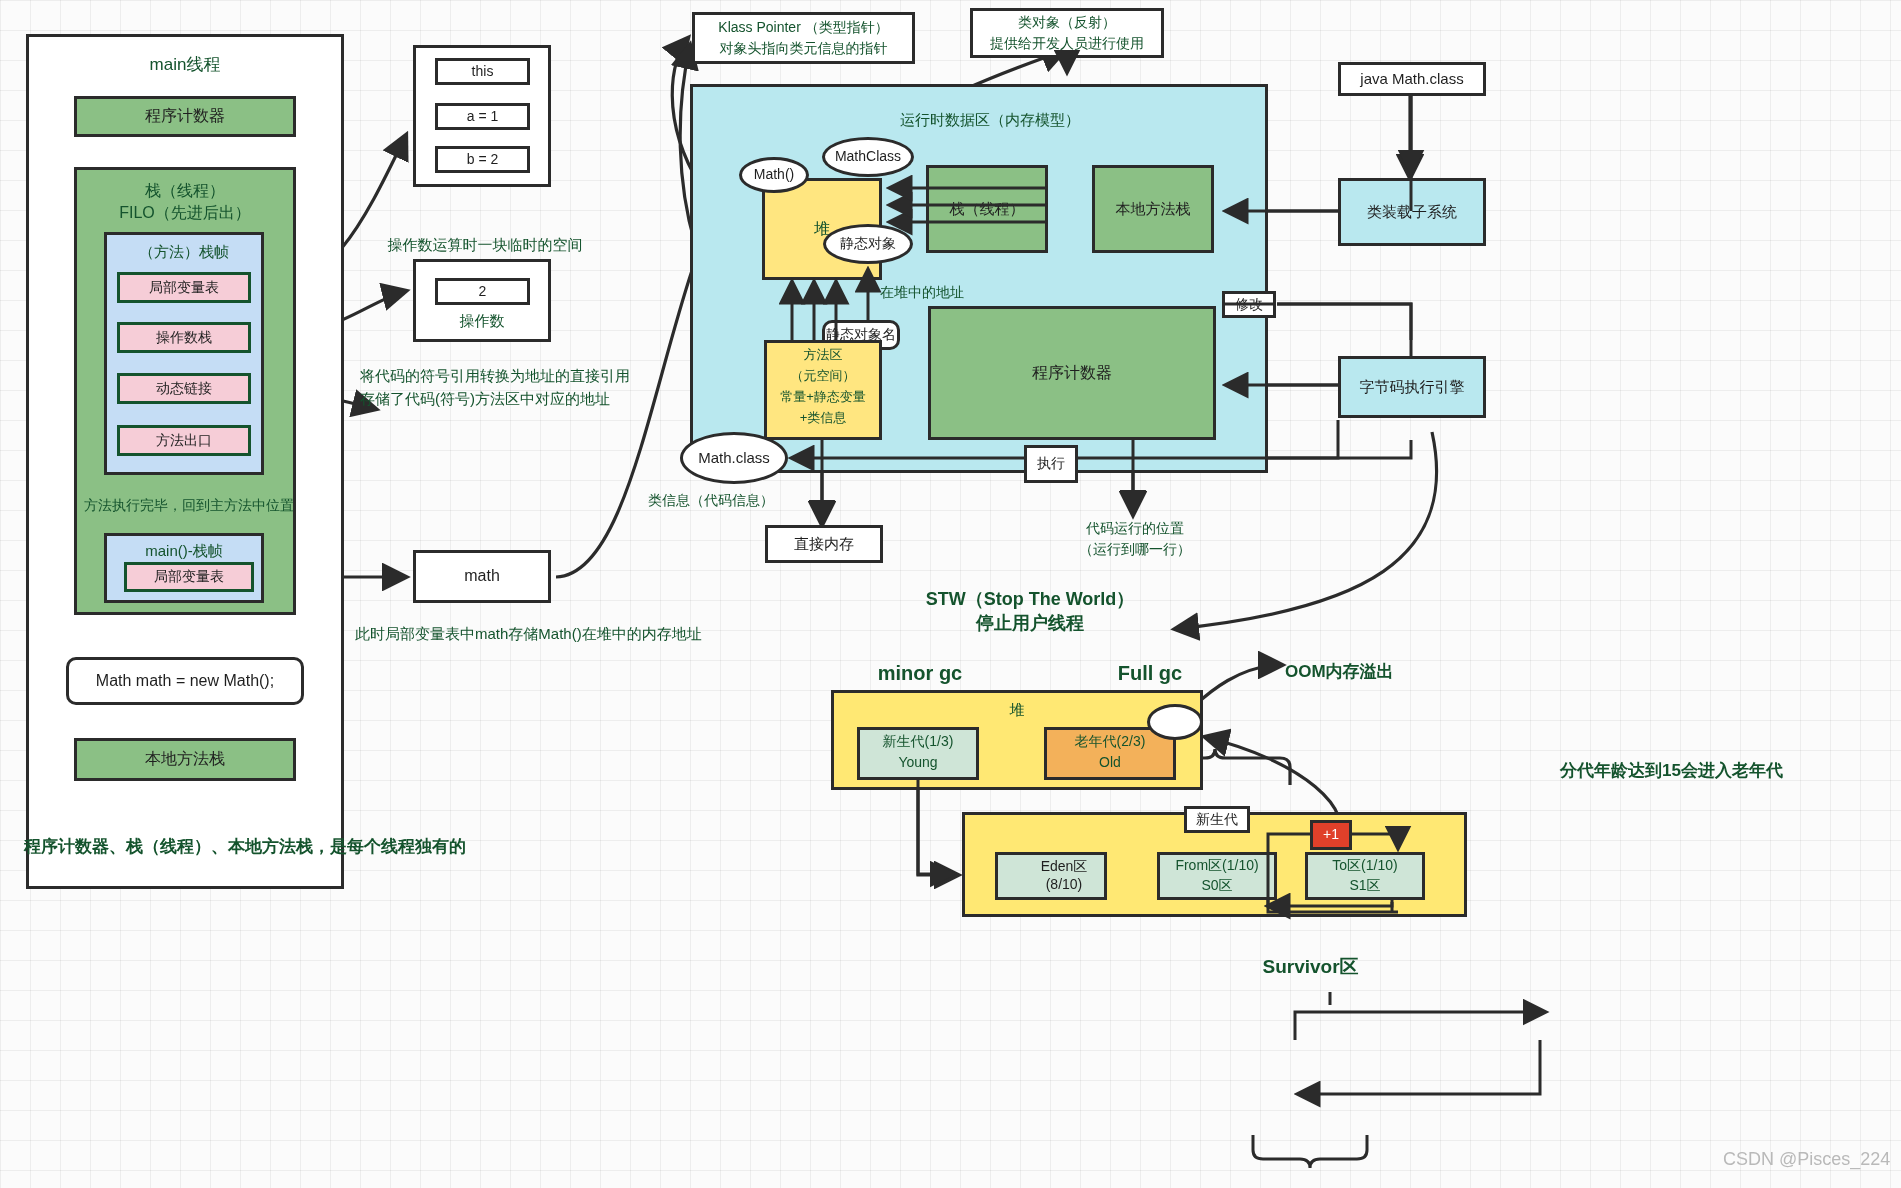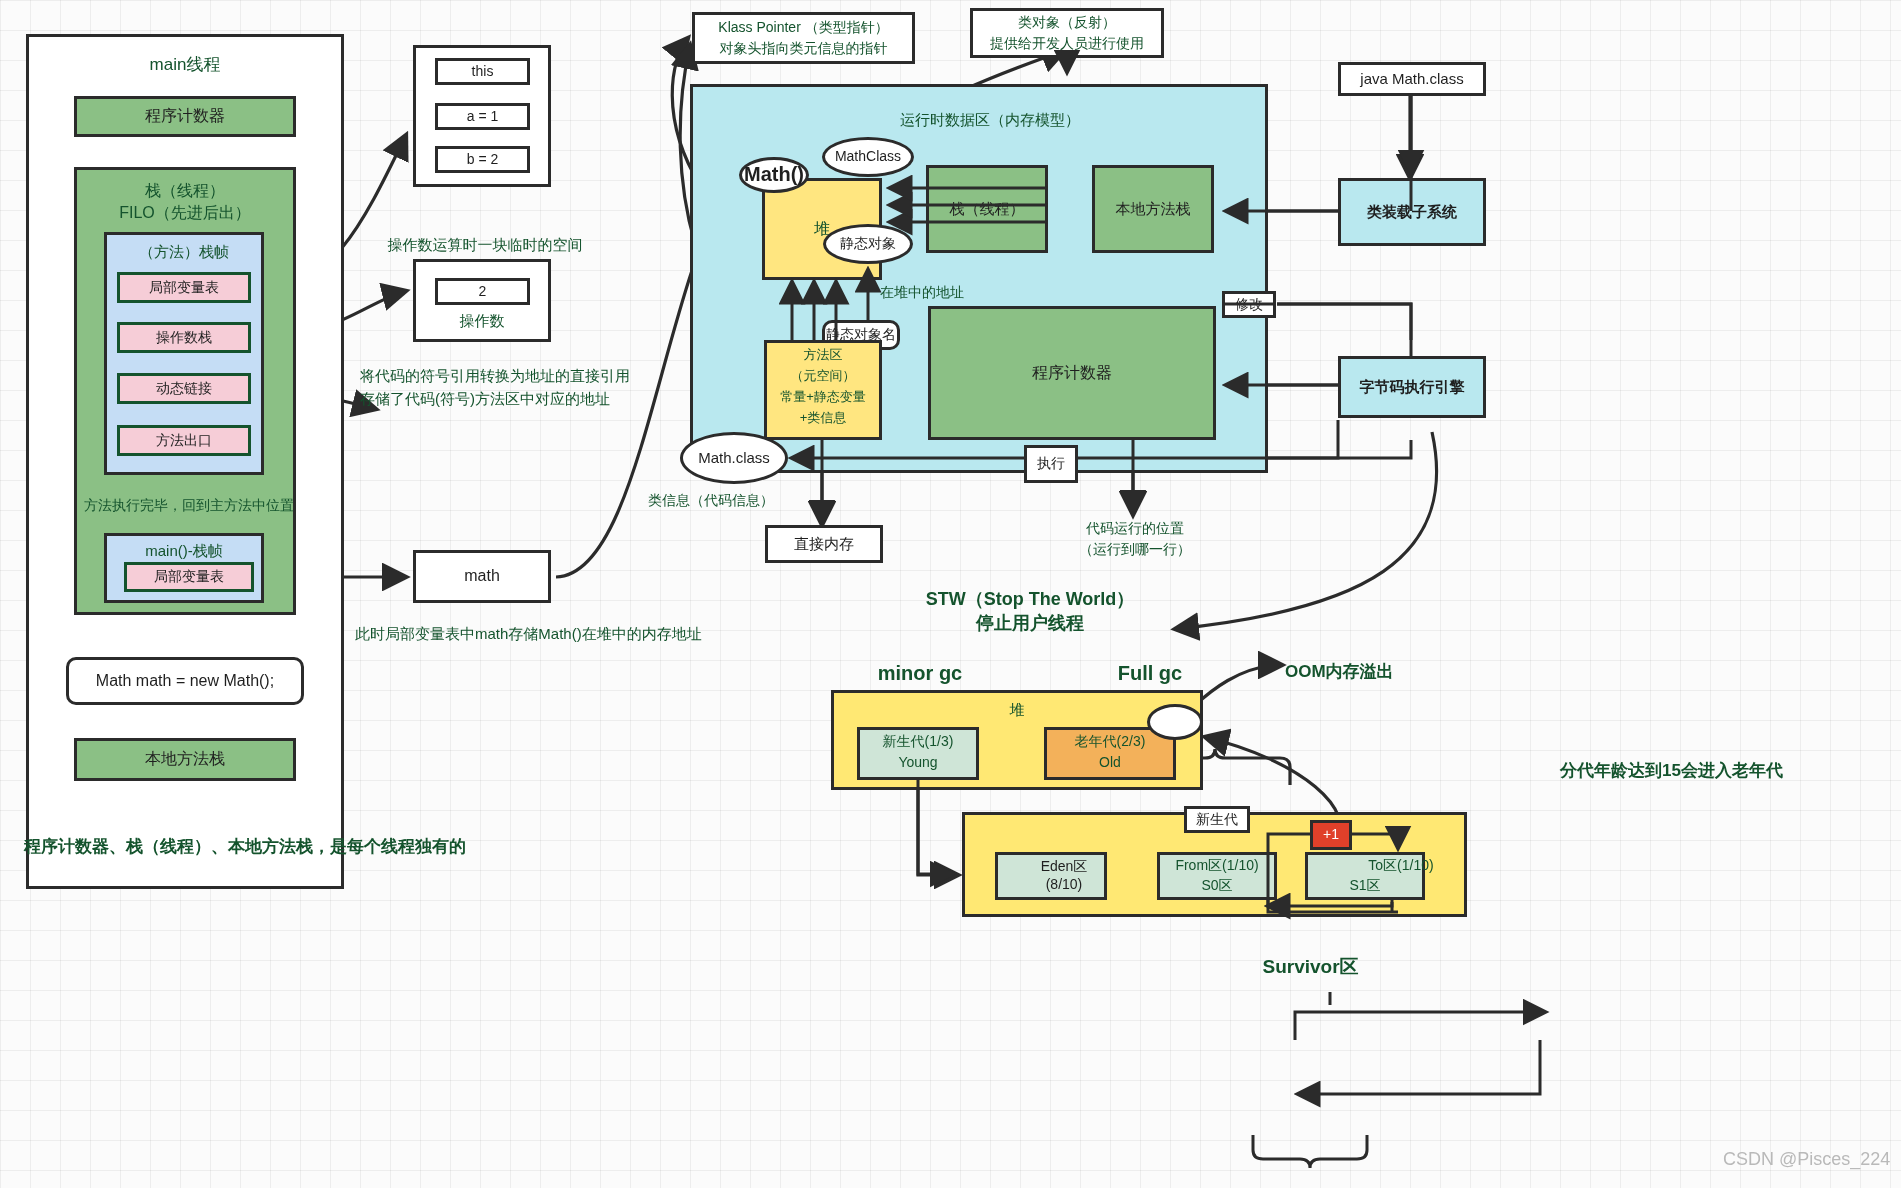--- a/index.html
+++ b/index.html
@@ -12,21 +12,21 @@
     background-size:30px 30px;
     font-family:"Liberation Sans","DejaVu Sans",sans-serif;
     color:#1f1f1f;
   }
   .node{position:absolute;box-sizing:border-box;display:flex;align-items:center;
         justify-content:center;text-align:center;line-height:1.28;}
   .rect{border:3px solid #2b2b2b;background:#ffffff;}
   .green{background:#8bc085;border:3px solid #2b2b2b;}
   .blue{background:#c5ddf5;border:3px solid #2b2b2b;}
   .pink{background:#f6cdd7;border:3px solid #14532d;}
-  .cyan{background:#b9e8ef;border:3px solid #2b2b2b;font-weight:bold;}
+  .cyan{background:#b9e8ef;border:3px solid #2b2b2b;}
   .yellow{background:#ffe680;border:3px solid #2b2b2b;}
   .yellow2{background:#ffe873;border:3px solid #2b2b2b;}
   .orange{background:#f3b15a;border:3px solid #2b2b2b;}
   .mint{background:#cfe5d7;border:3px solid #2b2b2b;padding-left:26px;}
   .red{background:#e0402a;border:3px solid #2b2b2b;color:#fff;}
   .purple{background:#e3c2e8;border:3px solid #2b2b2b;}
   .oval{border-radius:50%;background:#fff;border:3px solid #2b2b2b;}
   .rounded{border-radius:10px;}
   .lbl{position:absolute;text-align:center;line-height:1.3;color:#14532d;}
   .bold{font-weight:bold;}
@@ -193,21 +193,21 @@
 <div class="node rect" style="left:970px;top:8px;width:194px;height:50px;display:block;"></div>
 <div class="lbl" style="left:970px;top:13px;width:194px;font-size:14px;">类对象（反射）</div>
 <div class="lbl" style="left:970px;top:34px;width:194px;font-size:14px;">提供给开发人员进行使用</div>
 
 <div class="node cyan" style="left:690px;top:84px;width:578px;height:389px;display:block;"></div>
 <div class="lbl" style="left:860px;top:110px;width:260px;font-size:15px;">运行时数据区（内存模型）</div>
 
 <div class="node yellow" style="left:762px;top:178px;width:120px;height:102px;display:block;"></div>
 <div class="lbl" style="left:762px;top:219px;width:120px;font-size:16px;">堆</div>
 
-<div class="node purple oval" style="left:739px;top:157px;width:70px;height:36px;font-size:20px;font-weight:bold;">
+<div class="node purple oval" style="left:739px;top:157px;width:70px;height:36px;font-size:14px;">
   <span>Math()</span>
 </div>
 <div class="node oval" style="left:822px;top:137px;width:92px;height:40px;font-size:14px;">
   <span>MathClass</span>
 </div>
 <div class="node purple oval" style="left:823px;top:224px;width:90px;height:40px;font-size:14px;">
   <span>静态对象</span>
 </div>
 <div class="node rect rounded" style="left:822px;top:320px;width:78px;height:30px;font-size:14px;">
   <span>静态对象名</span>
@@ -289,21 +289,21 @@
 </div>
 
 <div class="node mint" style="left:995px;top:852px;width:112px;height:48px;font-size:14px;">
   <span>Eden区(8/10)</span>
 </div>
 <div class="node mint" style="left:1157px;top:852px;width:120px;height:48px;display:block;"></div>
 <div class="lbl" style="left:1157px;top:856px;width:120px;font-size:14px;">From区(1/10)</div>
 <div class="lbl" style="left:1157px;top:876px;width:120px;font-size:14px;">S0区</div>
 
 <div class="node mint" style="left:1305px;top:852px;width:120px;height:48px;display:block;"></div>
-<div class="lbl" style="left:1305px;top:856px;width:120px;font-size:14px;padding-left:36px;">To区(1/10)</div>
+<div class="lbl" style="left:1305px;top:856px;width:120px;font-size:14px;">To区(1/10)</div>
 <div class="lbl" style="left:1305px;top:876px;width:120px;font-size:14px;">S1区</div>
 
 <div class="node red" style="left:1310px;top:820px;width:42px;height:30px;font-size:14px;">
   <span>+1</span>
 </div>
 
 <div class="lbl bold" style="left:1228px;top:955px;width:165px;font-size:19px;">Survivor区</div>
 
 <div class="wm" style="left:1723px;top:1149px;">CSDN @Pisces_224</div>
 

